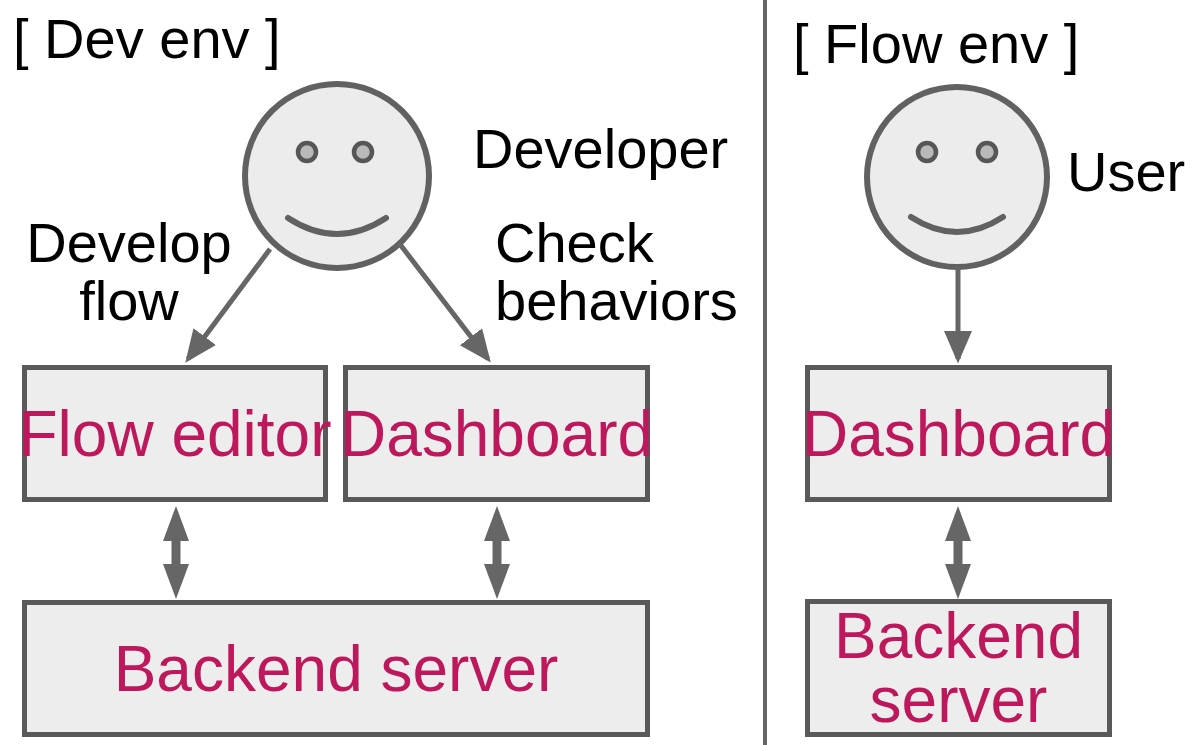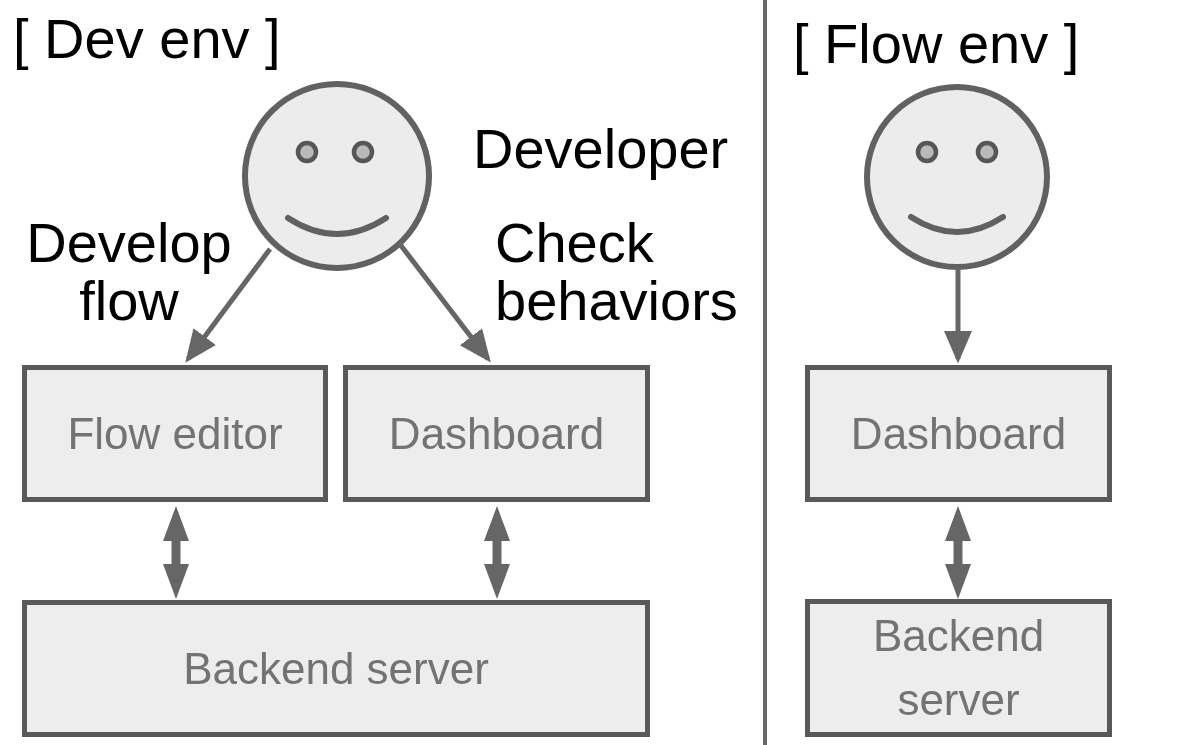--- a/index.html
+++ b/index.html
@@ -9,21 +9,21 @@
   }
   .canvas svg{position:absolute;left:0;top:0;}
   .label{
     position:absolute;font-size:56px;line-height:58px;color:#000;white-space:nowrap;
   }
   .label.wrap{white-space:normal;}
   .env-title{position:absolute;font-size:56px;line-height:58px;color:#000;white-space:nowrap;}
   .node{
     position:absolute;box-sizing:border-box;border:5px solid #595959;background:#ededed;
     display:flex;align-items:center;justify-content:center;
-    font-size:44px;line-height:64px;text-align:center;color:#737373;
+    font-size:64px;line-height:64px;text-align:center;color:#be185d;
   }
   .node .node-label{white-space:nowrap;}
   .node.wrap .node-label{white-space:normal;}
   .divider{position:absolute;background:#666666;}
   
   .flow-editor   {left:22px;  top:365px; width:306px; height:137px;}
   .dashboard-dev {left:343px; top:365px; width:307px; height:137px;}
   .backend-dev   {left:22px;  top:600px; width:628px; height:137px;}
   .dashboard-prod{left:805px; top:365px; width:307px; height:137px;}
   .backend-prod  {left:805px; top:599px; width:307px; height:138px;}
@@ -92,20 +92,21 @@
   <div class="node dashboard-dev">
     <span class="node-label">Dashboard</span>
   </div>
 
   <div class="node backend-dev">
     <span class="node-label">Backend server</span>
   </div>
 
   <div class="env-title" style="left:793px;top:15px;">[ Flow env ]</div>
 
+  <div class="label" style="left:1067px;top:143px;">User</div>
 
 
   <div class="node dashboard-prod">
     <span class="node-label">Dashboard</span>
   </div>
 
   <div class="node backend-prod wrap">
     <span class="node-label">Backend server</span>
   </div>
 

